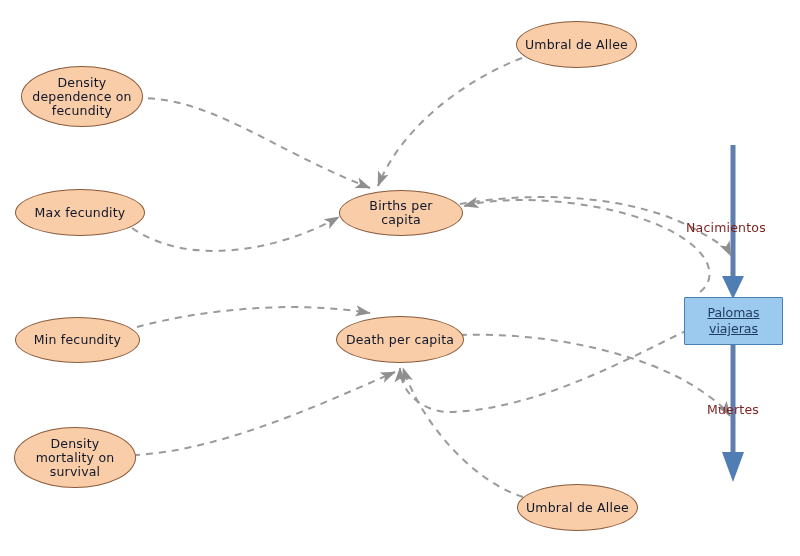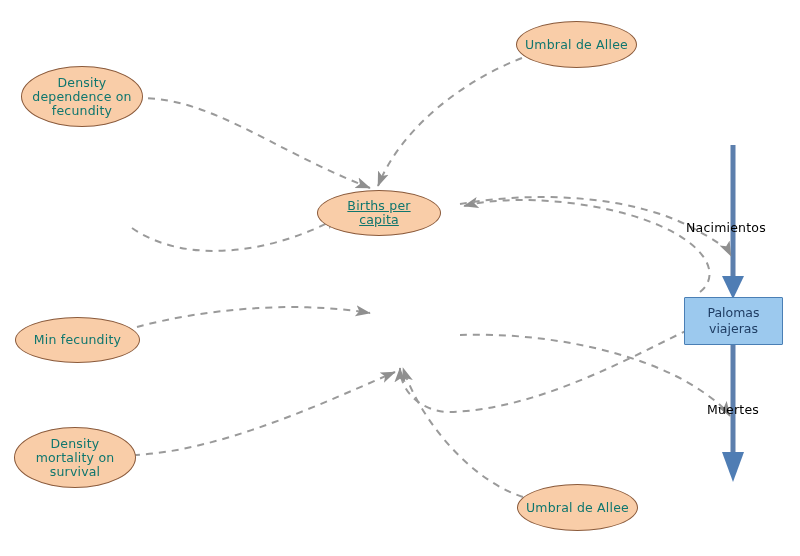--- a/index.html
+++ b/index.html
@@ -25,45 +25,46 @@
     width: 800px;
     height: 556px;
   }
   .node {
     position: absolute;
     display: flex;
     align-items: center;
     justify-content: center;
     text-align: center;
     box-sizing: border-box;
-    color: #0f766e;
+    color: #0f172a;
     z-index: 3;
   }
   .ellipse {
     background: #f9cda8;
     border: 1.6px solid #8a5a3b;
     border-radius: 50%;
     font-size: 12.5px;
     line-height: 1.12;
     letter-spacing: 0.2px;
   }
   .ellipse .lbl {
     padding: 0 8px;
   }
   .stock {
     background: #9cc9ee;
     border: 1.5px solid #4a7fb5;
     border-radius: 1px;
     color: #1f3d63;
     font-size: 12.5px;
     line-height: 1.25;
+    text-decoration: underline;
   }
   .flowlabel {
     position: absolute;
-    color: #000000;
+    color: #7f1d1d;
     font-size: 12.5px;
     white-space: nowrap;
     z-index: 4;
     letter-spacing: 0.2px;
   }
 </style>
 </head>
 <body>
 
 <div id="canvas">
@@ -108,41 +109,47 @@
       <path d="M460,204 C540,190 640,196 700,232 C722,244 728,250 731,256"></path>
 
       <path d="M460,335 C540,332 640,350 700,390 C718,402 726,410 730,416"></path>
     </g>
   </svg>
 
   <div class="node ellipse" style="left:21px; top:66px; width:122px; height:61px;">
     <span class="lbl">Density dependence on fecundity</span>
   </div>
 
+  <div class="node ellipse" style="left:15px; top:189px; width:130px; height:47px;">
+    <span class="lbl">Max fecundity</span>
+  </div>
 
   <div class="node ellipse" style="left:15px; top:317px; width:125px; height:46px;">
     <span class="lbl">Min fecundity</span>
   </div>
 
   <div class="node ellipse" style="left:14px; top:427px; width:122px; height:61px;">
     <span class="lbl">Density mortality on survival</span>
   </div>
 
   <div class="node ellipse" style="left:516px; top:21px; width:121px; height:47px;">
     <span class="lbl">Umbral de Allee</span>
   </div>
 
   <div class="node ellipse" style="left:517px; top:484px; width:121px; height:47px;">
     <span class="lbl">Umbral de Allee</span>
   </div>
 
-  <div class="node ellipse" style="left:317px; top:190px; width:124px; height:46px;text-decoration:underline;">
+  <div class="node ellipse" style="left:339px; top:190px; width:124px; height:46px;">
     <span class="lbl">Births per capita</span>
   </div>
 
+  <div class="node ellipse" style="left:336px; top:316px; width:128px; height:47px;">
+    <span class="lbl">Death per capita</span>
+  </div>
 
   <div class="node stock" style="left:684px; top:297px; width:99px; height:48px;">
     <span class="lbl">Palomas viajeras</span>
   </div>
 
   <div class="flowlabel" style="left:686px; top:220px;">Nacimientos</div>
 
   <div class="flowlabel" style="left:707px; top:402px;">Muertes</div>
 
 </div>

